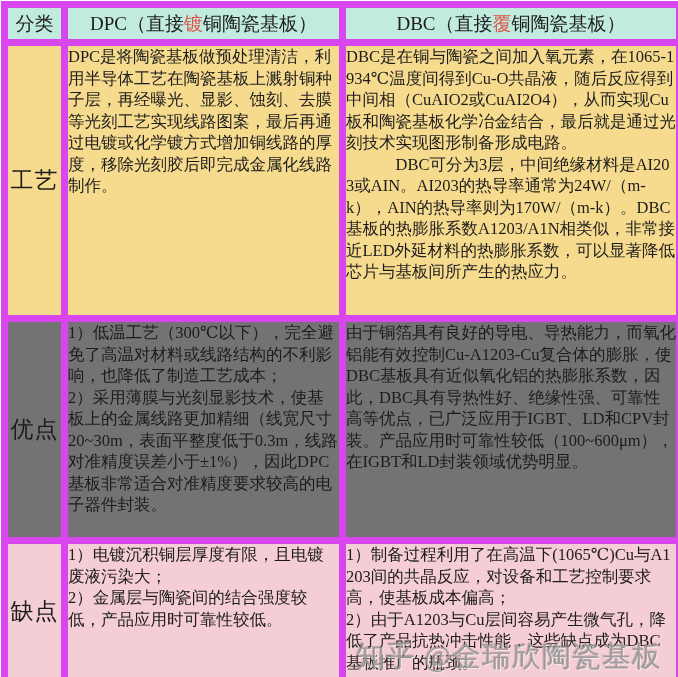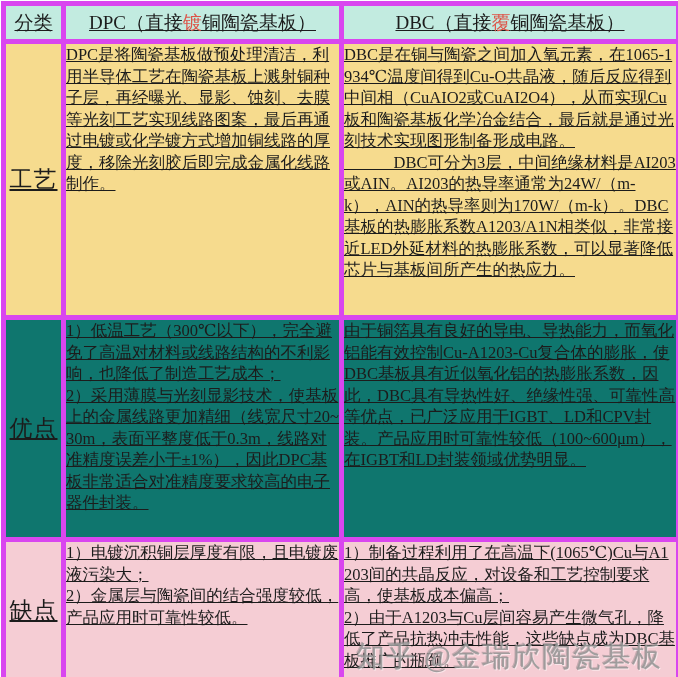--- a/index.html
+++ b/index.html
@@ -20,24 +20,23 @@
   table.cmp {
     position: absolute;
     left: 1px;
     top: 1px;
     width: 675px;
     border-collapse: collapse;
     table-layout: fixed;
     border: 2px solid #121212;
   }
   table.cmp th, table.cmp td {
-    border: 5px solid #d946ef;
+    border: 7px solid #d946ef;
     padding: 0;
     overflow: hidden;
-    text-decoration: underline;
   }
   col.c-label { width: 60px; }
   col.c-dpc   { width: 278px; }
   col.c-dbc   { width: 337px; }
 
   tr.hdr { height: 38px; }
   tr.r-process { height: 276px; }
   tr.r-pros    { height: 222px; }
   tr.r-cons    { height: 141px; }
 
@@ -60,21 +59,21 @@
   td.content {
     vertical-align: top;
     text-align: left;
     font-size: 16.5px;
     line-height: 21.5px;
     padding: 1px 2px 0 2px;
     white-space: pre-wrap;
     word-break: break-all;
   }
   .bg-yellow { background: #f6db8e; }
-  .bg-green  { background: #0f766e; }
+  .bg-green  { background: #737373; }
   .bg-pink   { background: #f5cdd4; }
 
   .watermark {
     position: absolute;
     right: 16px;
     bottom: 0;
     font-size: 29px;
     letter-spacing: 1px;
     color: rgba(148, 148, 148, 0.85);
     text-shadow: 1px 1px 0 rgba(255,255,255,0.5), -1px -1px 0 rgba(110,110,110,0.35);

